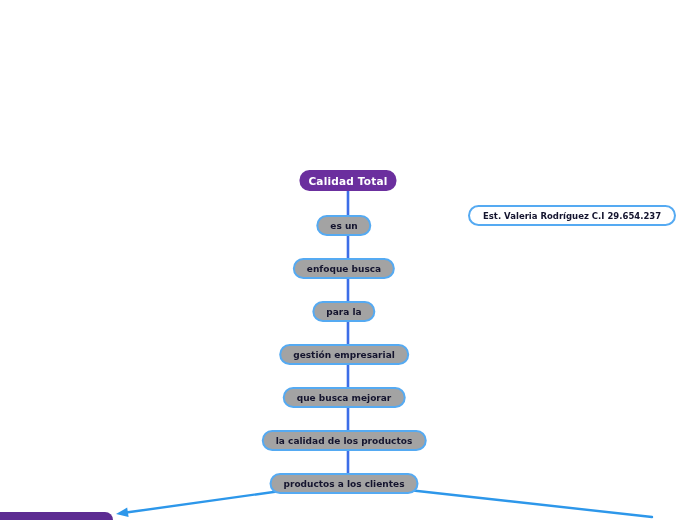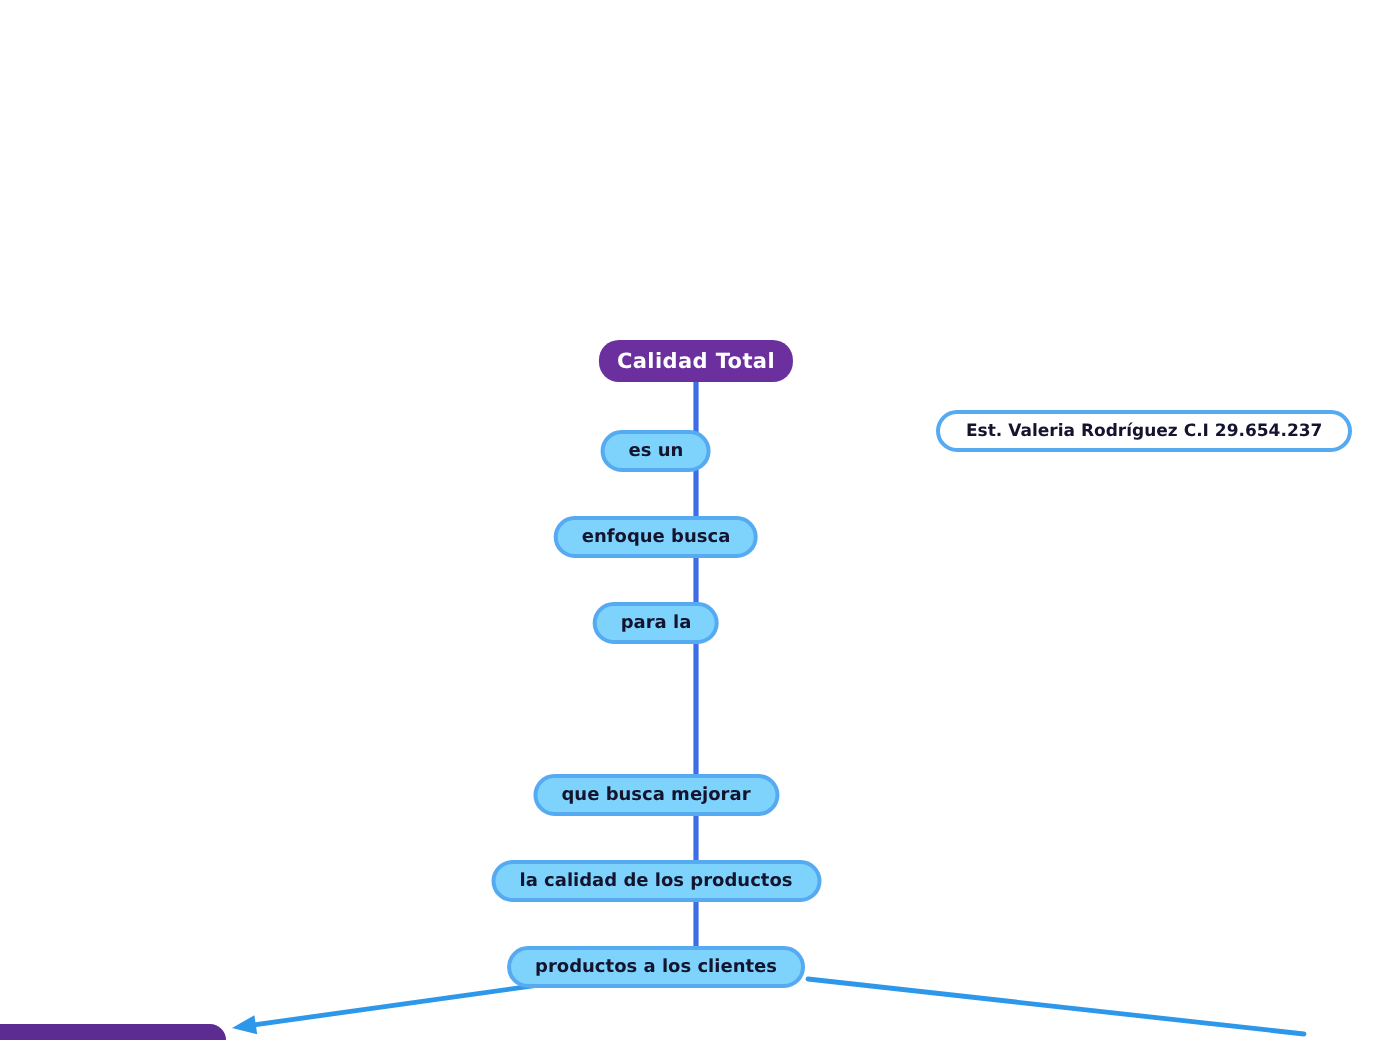--- a/index.html
+++ b/index.html
@@ -10,22 +10,22 @@
   .connectors{position:absolute;left:0;top:0;z-index:0;pointer-events:none;}
   .chain-line{stroke:var(--chain-line,#3d6ee8);stroke-width:2.6;}
   .branch-line{stroke:var(--branch-line,#2d97ea);stroke-width:2.4;stroke-linecap:round;}
   .branch-arrow{fill:var(--branch-line,#2d97ea);}
   .node{
     position:absolute;z-index:1;box-sizing:border-box;
     height:21px;display:flex;align-items:center;justify-content:center;
     white-space:nowrap;font-weight:bold;cursor:pointer;
   }
   .chain-node{
-    left:328px;transform:translateX(-50%);
-    background:#7dd3fc;border:2px solid var(--node-border,#55aaf2);
+    left:344px;transform:translateX(-50%);
+    background:#a3a3a3;border:2px solid var(--node-border,#55aaf2);
     border-radius:11px;padding:0 12px;
     font-size:9px;color:var(--node-text,#14142e);
   }
   .root-node{
     left:348px;top:170px;transform:translateX(-50%);
     background:var(--root-purple,#6b2f9e);border-radius:10px;
     padding:0 9px;font-size:10.5px;color:var(--root-text,#ffffff);
     letter-spacing:.2px;
   }
   .note-node{
@@ -54,20 +54,21 @@
   <div class="node root-node">Calidad Total</div>
 
   <div class="node note-node">Est. Valeria Rodríguez C.I 29.654.237</div>
 
   <div class="node chain-node" style="top:215px">es un</div>
 
   <div class="node chain-node" style="top:258px">enfoque busca</div>
 
   <div class="node chain-node" style="top:301px">para la</div>
 
+  <div class="node chain-node" style="top:344px">gestión empresarial</div>
 
   <div class="node chain-node" style="top:430px">la calidad de los productos</div>
 
   <div class="node chain-node" style="top:387px">que busca mejorar</div>
 
   <div class="node chain-node" style="top:473px">productos a los clientes</div>
 
   <div class="offscreen-branch"></div>
 
 </div>

